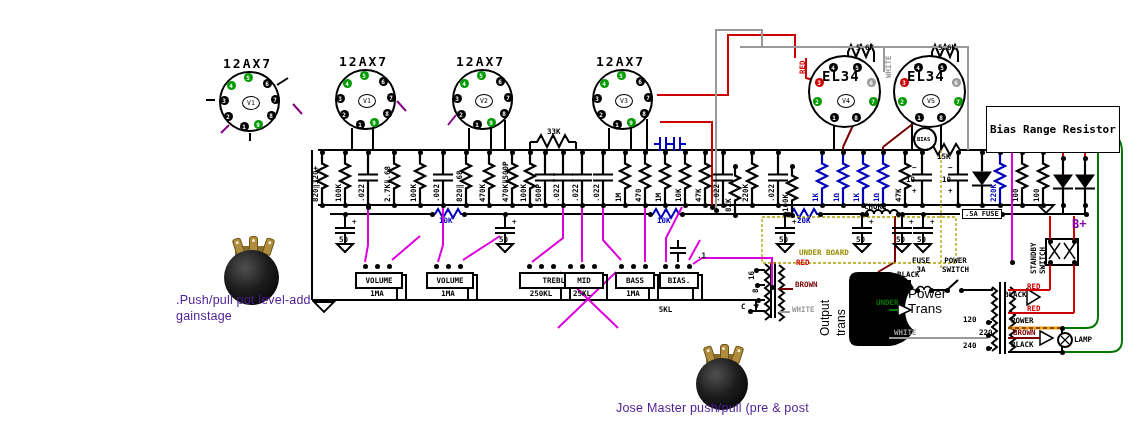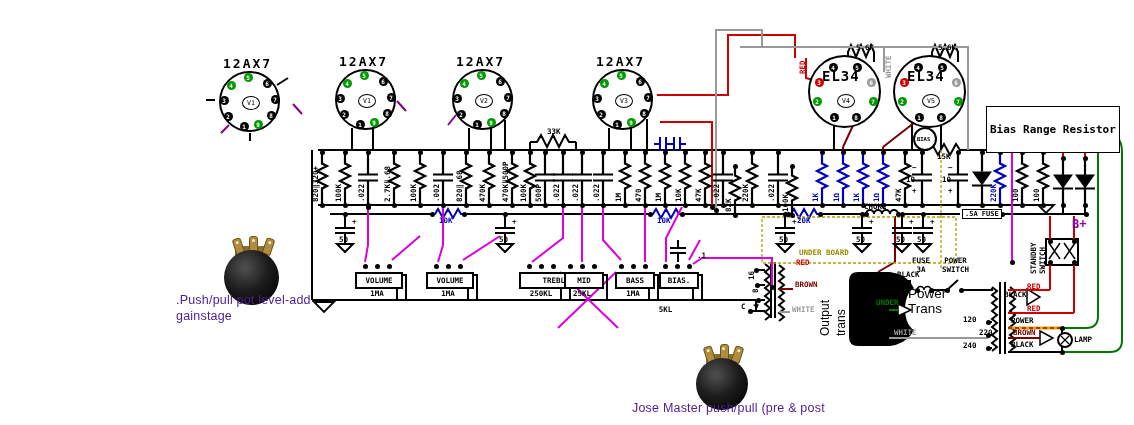--- a/index.html
+++ b/index.html
@@ -465,21 +465,21 @@
       <div class="dot" style="left: 618.5px; top: 263.5px;"></div>
       <div class="dot" style="left: 630.5px; top: 263.5px;"></div>
       <div class="dot" style="left: 642.5px; top: 263.5px;"></div>
       <div class="pot" style="left: 659px; top: 272px; width: 36px;">BIAS.</div>
       <div class="pv" style="left: 651px; top: 305px; width: 29px;">5KL</div>
       <div class="dot" style="left: 662.5px; top: 263.5px;"></div>
       <div class="dot" style="left: 674.5px; top: 263.5px;"></div>
       <div class="dot" style="left: 686.5px; top: 263.5px;"></div>
       <div class="t cap" style="left: 176px; top: 293px;">.Push/pull pot level-add
 gainstage</div>
-      <div class="t cap" style="left: 632px; top: 401px;">Jose Master push/pull (pre &amp; post</div>
+      <div class="t cap" style="left: 616px; top: 401px;">Jose Master push/pull (pre &amp; post</div>
       <div class="t boxl" style="left: 986px; top: 106px;">Bias Range Resistor</div>
       <div class="t " style="left: 799px; top: 249px; color: rgb(154, 140, 0);">UNDER BOARD</div>
       <div class="t " style="left: 864px; top: 203px;">CHOKE</div>
       <div class="t tbox" style="left: 962px; top: 209px;">.5A FUSE</div>
       <div class="t bp" style="left: 1072px; top: 217px; color: rgb(136, 0, 170);">B+</div>
       <div class="t rot" style="left: 1030px; top: 274px;">STANDBY
 SWITCH</div>
       <div class="t med" style="left: 908px; top: 286px;">Power
 Trans</div>
       <div class="t ctr" style="left: 912px; top: 257px;">FUSE

